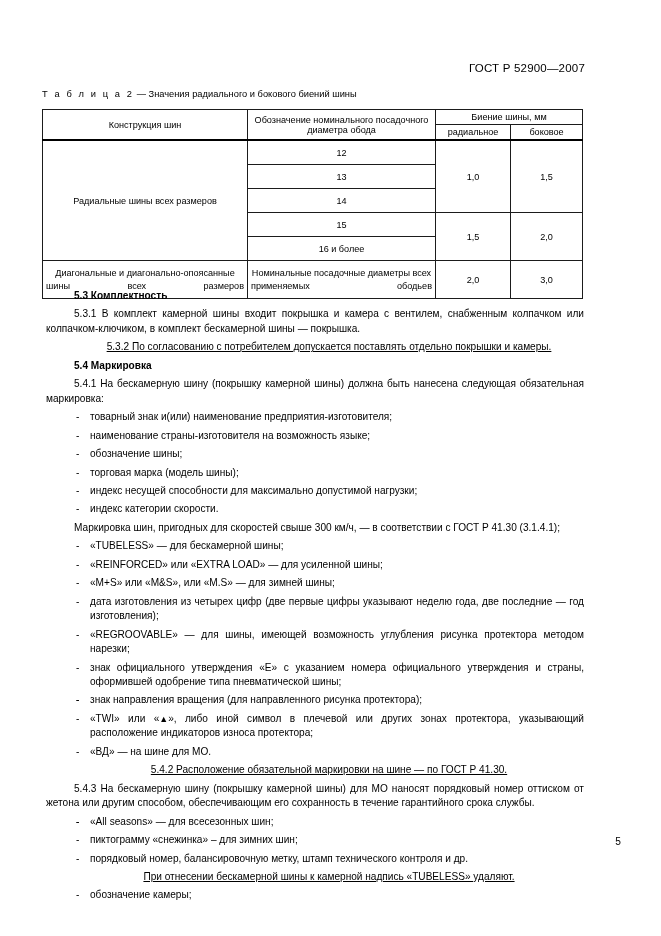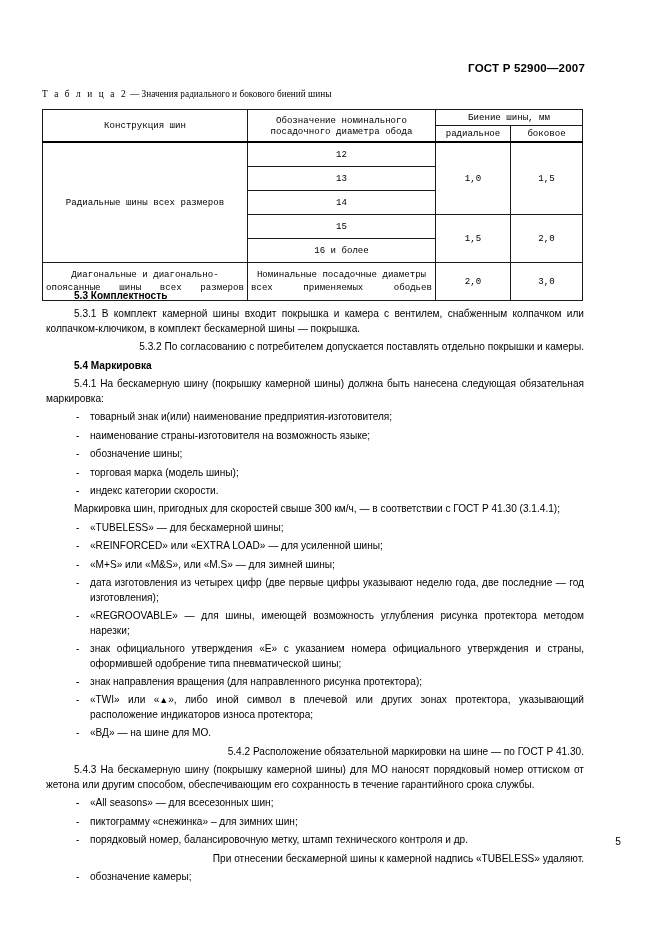--- a/index.html
+++ b/index.html
@@ -20,52 +20,50 @@
     overflow: hidden;
     box-sizing: border-box;
   }
 
   
   .page-header {
     position: absolute;
     top: 62px;
     right: 76px;
     font-size: 11.5px;
-    font-weight: bold;
+    font-weight: normal;
     letter-spacing: 0.2px;
     white-space: nowrap;
     padding-left: 30px;
   }
 
   
   .table-caption {
     position: absolute;
     top: 89px;
     left: 42px;
     font-size: 9.3px;
     white-space: nowrap;
-    font-family: Liberation Serif, serif;
   }
   .table-caption .spaced {
     letter-spacing: 2.1px;
   }
 
   
   .tbl-wrap {
     position: absolute;
     top: 109px;
     left: 42px;
     width: 540px;
   }
   table.gost {
     border-collapse: collapse;
     width: 540px;
     table-layout: fixed;
     font-size: 9.1px;
-    font-family: Liberation Mono, monospace;
   }
   table.gost td, table.gost th {
     border: 1px solid #1b1b1b;
     padding: 2px 3px;
     text-align: center;
     vertical-align: middle;
     font-weight: normal;
   }
   table.gost thead td, table.gost thead th {
     border-bottom-width: 1px;
@@ -115,21 +113,22 @@
   p.sec-head {
     font-weight: bold;
     text-indent: 28px;
     text-align: left;
   }
   p.para {
     text-indent: 28px;
   }
   p.plain {
     text-indent: 28px;
-    text-align: right;
+    text-align: center;
+    text-decoration: underline;
   }
   p.bullet {
     text-indent: 0;
     padding-left: 44px;
     position: relative;
     text-align: left;
   }
   p.bullet > .dash {
     position: absolute;
     left: 30px;
@@ -225,21 +224,21 @@
     <p class="para">5.3.1  В комплект камерной шины входит покрышка и камера с вентилем, снабженным колпачком или колпачком-ключиком, в комплект бескамерной шины — покрышка.</p>
     <p class="plain">5.3.2  По согласованию с потребителем допускается поставлять отдельно покрышки и камеры.</p>
 
     <p class="sec-head">5.4  Маркировка</p>
     <p class="para">5.4.1  На бескамерную шину (покрышку камерной шины) должна быть нанесена следующая обязательная маркировка:</p>
 
     <p class="bullet"><span class="dash">-</span><span>товарный знак и(или) наименование предприятия-изготовителя;</span></p>
     <p class="bullet"><span class="dash">-</span><span>наименование страны-изготовителя на возможность языке;</span></p>
     <p class="bullet"><span class="dash">-</span><span>обозначение шины;</span></p>
     <p class="bullet"><span class="dash">-</span><span>торговая марка (модель шины);</span></p>
-    <p class="bullet"><span class="dash">-</span></p>
+    <p class="bullet"><span class="dash">-</span><span>индекс несущей способности для максимально допустимой нагрузки;</span></p>
     <p class="bullet"><span class="dash">-</span><span>индекс категории скорости.</span></p>
 
     <p class="para">Маркировка шин, пригодных для скоростей свыше 300 км/ч, — в соответствии с ГОСТ Р 41.30 (3.1.4.1);</p>
 
     <p class="bullet"><span class="dash">-</span><span>«TUBELESS» — для бескамерной шины;</span></p>
     <p class="bullet"><span class="dash">-</span><span>«REINFORCED» или «EXTRA LOAD» — для усиленной шины;</span></p>
     <p class="bullet"><span class="dash">-</span><span>«M+S» или «M&amp;S», или «M.S» — для зимней шины;</span></p>
     <p class="bullet-just"><span class="dash">-</span><span>дата изготовления из четырех цифр (две первые цифры указывают неделю года, две последние — год изготовления);</span></p>
     <p class="bullet-just"><span class="dash">-</span><span>«REGROOVABLE» — для шины, имеющей возможность углубления рисунка протектора методом нарезки;</span></p>
     <p class="bullet-just"><span class="dash">-</span><span>знак официального утверждения «Е» с указанием номера официального утверждения и страны, оформившей одобрение типа пневматической шины;</span></p>

